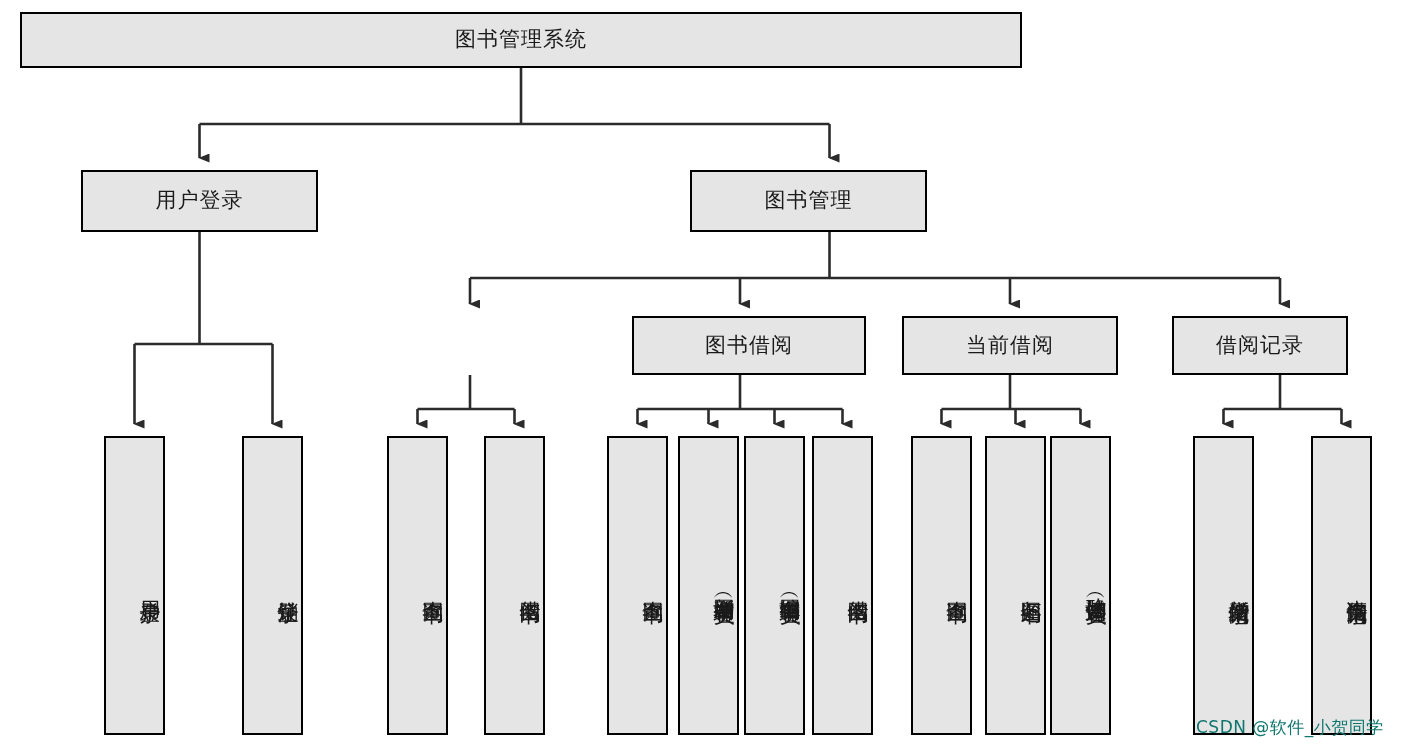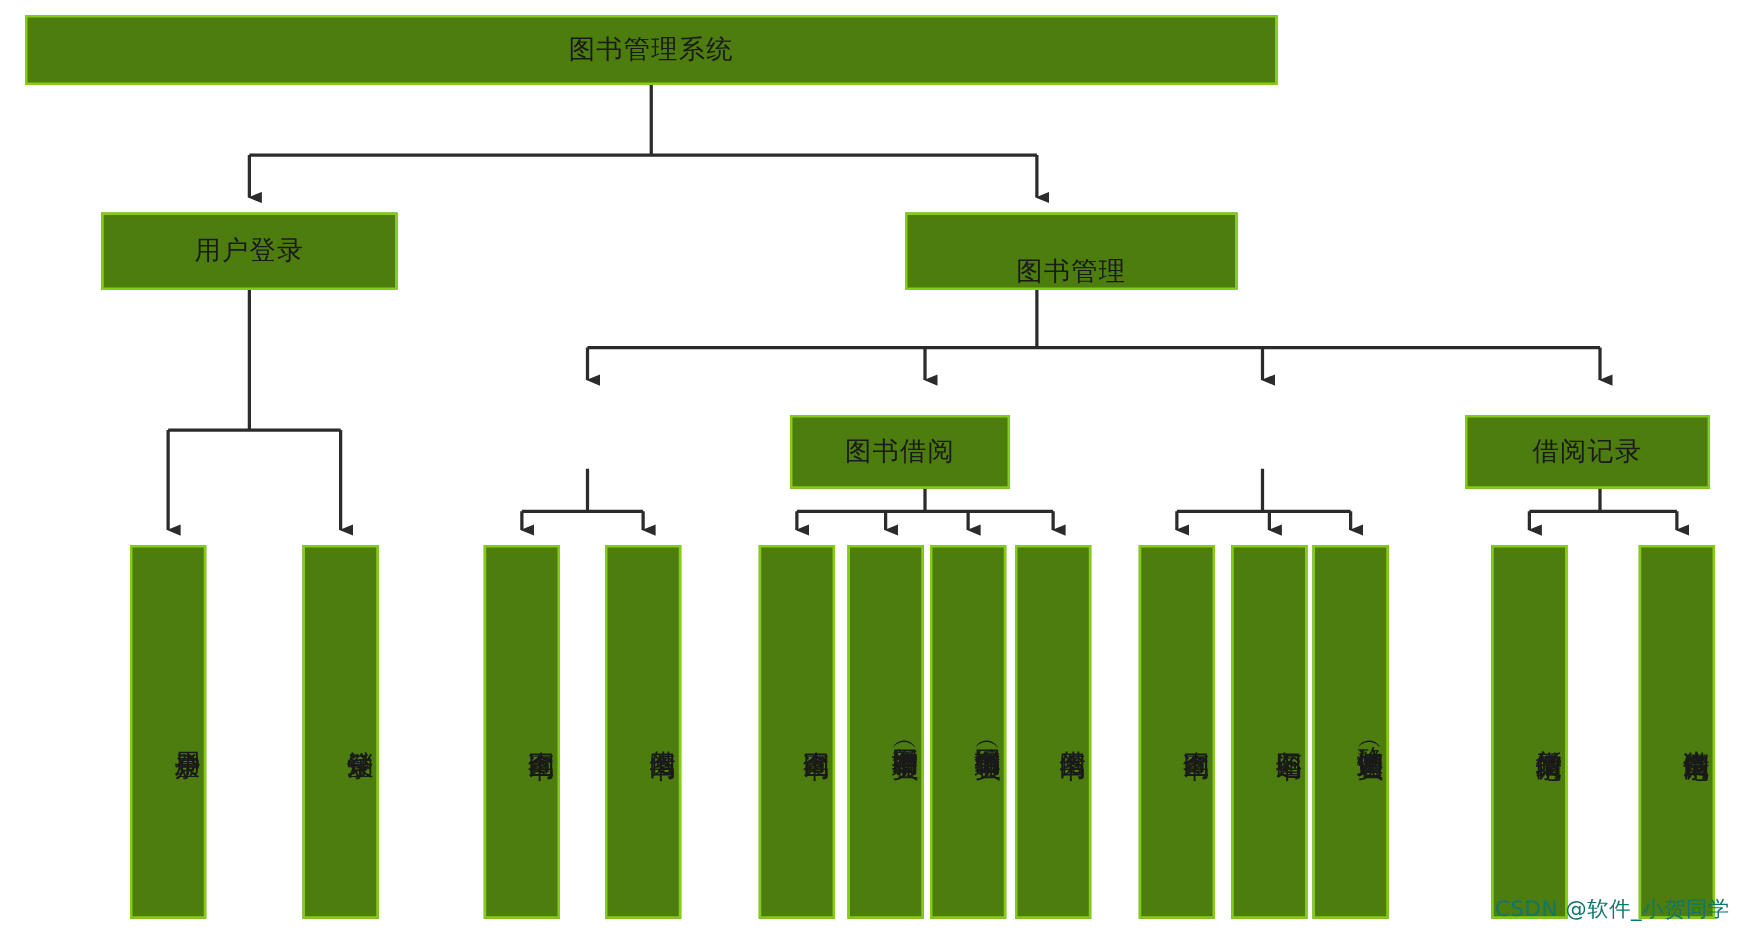--- a/index.html
+++ b/index.html
@@ -20,22 +20,22 @@
   #edge-layer {
     position: absolute;
     left: 0;
     top: 0;
     width: 1405px;
     height: 747px;
   }
   .node {
     position: absolute;
     box-sizing: border-box;
-    background: #4d7c0f;
-    border: 2px solid #84cc16;
+    background: #e5e5e5;
+    border: 2px solid #000000;
     display: flex;
     align-items: center;
     justify-content: center;
     color: #1a1a1a;
     letter-spacing: 1px;
   }
   .node.h {
     font-size: 21px;
     line-height: 1.2;
   }
@@ -113,28 +113,31 @@
       </g>
   </svg>
 
   <div class="node h" style="left: 20px; top: 12px; width: 1002px; height: 56px;">
     <span class="node-label">图书管理系统</span>
   </div>
 
   <div class="node h" style="left: 81px; top: 170px; width: 237px; height: 62px;">
     <span class="node-label">用户登录</span>
   </div>
-  <div class="node h" style="left: 724px; top: 170px; width: 266px; height: 62px; align-items: flex-end;">
+  <div class="node h" style="left: 690px; top: 170px; width: 237px; height: 62px;">
     <span class="node-label">图书管理</span>
   </div>
 
-  <div class="node h" style="left: 632px; top: 332px; width: 176px; height: 59px; font-family: Liberation Serif, serif;">
+  <div class="node h" style="left: 632px; top: 316px; width: 234px; height: 59px; font-family: Liberation Serif, serif;">
     <span class="node-label">图书借阅</span>
   </div>
-  <div class="node h" style="left: 1172px; top: 332px; width: 196px; height: 59px;">
+  <div class="node h" style="left: 902px; top: 316px; width: 216px; height: 59px;">
+    <span class="node-label">当前借阅</span>
+  </div>
+  <div class="node h" style="left: 1172px; top: 316px; width: 176px; height: 59px;">
     <span class="node-label">借阅记录</span>
   </div>
 
   <div class="node v" style="left: 104px; top: 436px; width: 61px; height: 299px;">
     <span class="node-label">用户登录</span>
   </div>
   <div class="node v" style="left: 242px; top: 436px; width: 61px; height: 299px;">
     <span class="node-label">注销登录</span>
   </div>
 

